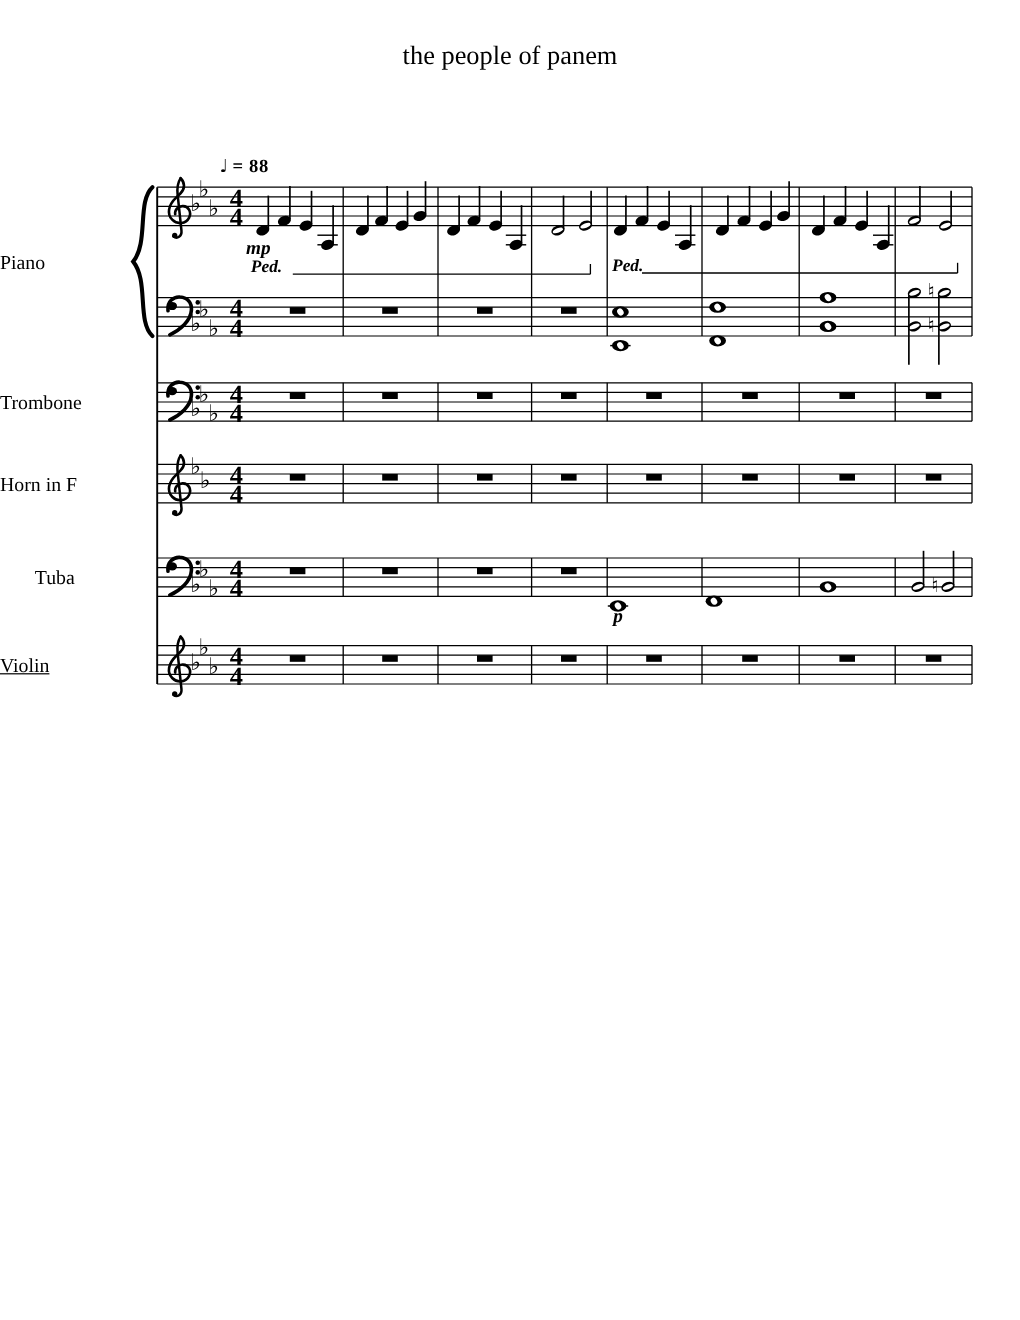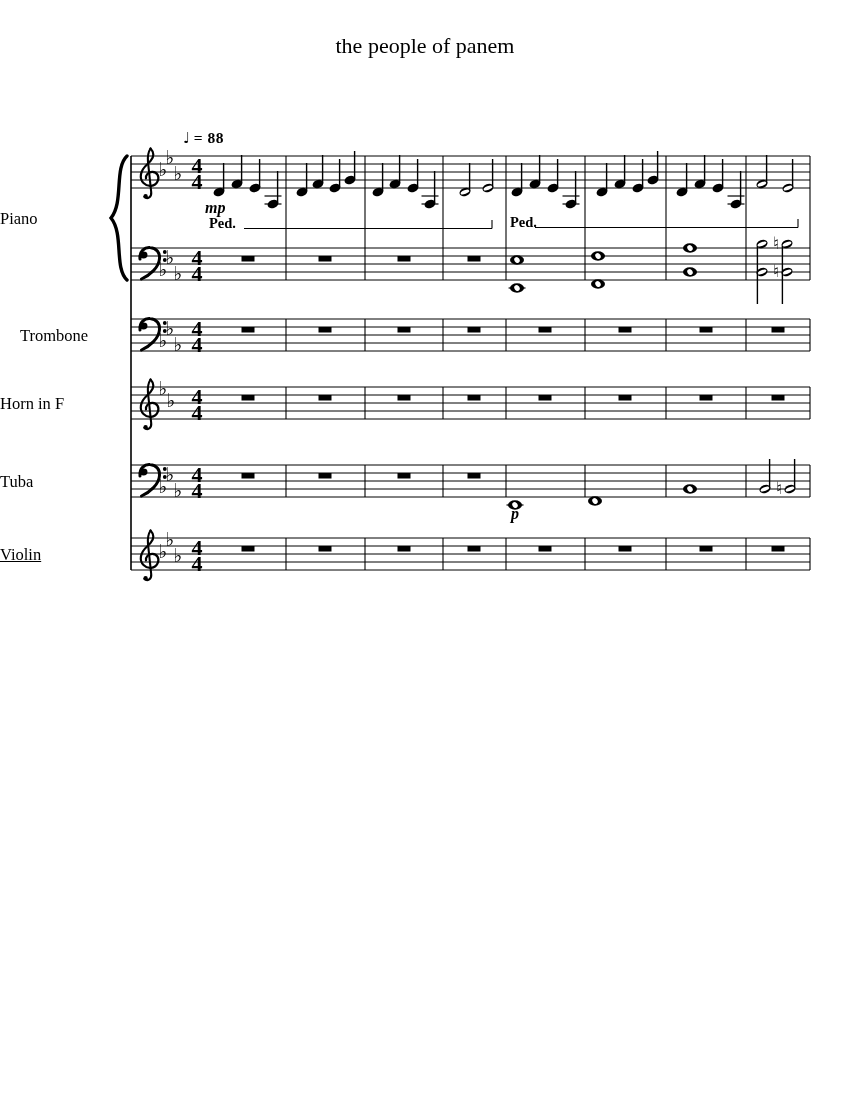--- a/index.html
+++ b/index.html
@@ -6,28 +6,28 @@
   #page{position:relative;width:850px;height:1100px;background:#ffffff;overflow:hidden;
         font-family:"Liberation Serif","DejaVu Serif",serif;color:#000;}
   #score-svg{position:absolute;left:0;top:0;}
   .abs{position:absolute;white-space:nowrap;}
   #title{left:0;top:33px;width:850px;text-align:center;font-size:22px;}
   #tempo{left:183px;top:129px;font-size:15px;}
   #tempo .glyph{font-family:"DejaVu Sans",sans-serif;font-size:15px;}
   #tempo .val{font-weight:bold;font-size:15.5px;letter-spacing:.5px;}
   .inst-label{font-size:16.5px;text-align:left;left:0;}
   #lbl-piano{width:104px;top:209px;}
-  #lbl-trombone{width:109px;top:326px;margin-left:20px;}
+  #lbl-trombone{width:109px;top:326px;}
   #lbl-horn{width:108px;top:394px;font-family:Liberation Serif, serif;}
-  #lbl-tuba{width:109px;top:472px;}
+  #lbl-tuba{width:109px;top:472px;margin-left:29px;}
   #lbl-violin{width:109px;top:545px;text-decoration:underline;}
   .dyn{font-style:italic;font-weight:bold;font-size:16px;}
   #dyn-mp{left:205px;top:199px;}
   #dyn-p{left:511px;top:505px;}
-  .ped{font-size:14.5px;font-weight:bold;}
+  .ped{font-style:italic;font-size:14.5px;font-weight:bold;}
   #ped1{left:209px;top:215px;}
   #ped2{left:510px;top:214px;}
 </style>
 </head>
 <body>
 
 <div id="page">
 
   <svg id="score-svg" width="850" height="1100">
       <line x1="131" y1="156" x2="810" y2="156" stroke="#000" stroke-width="1"></line>

